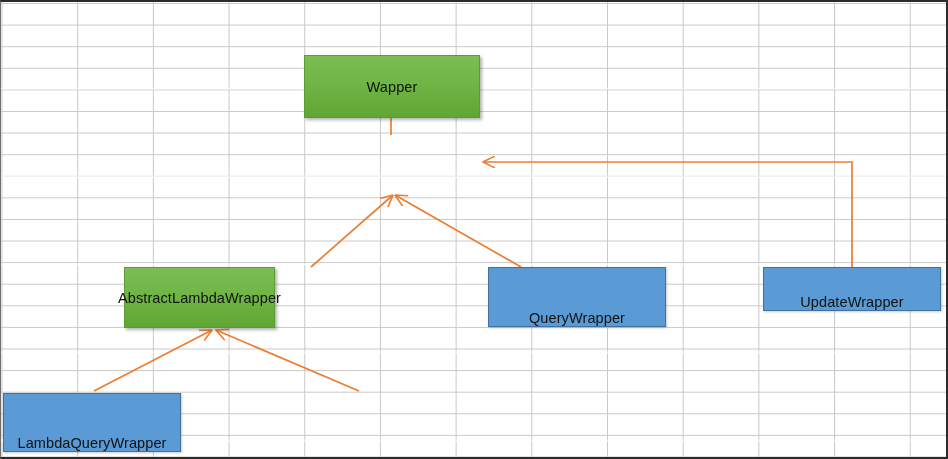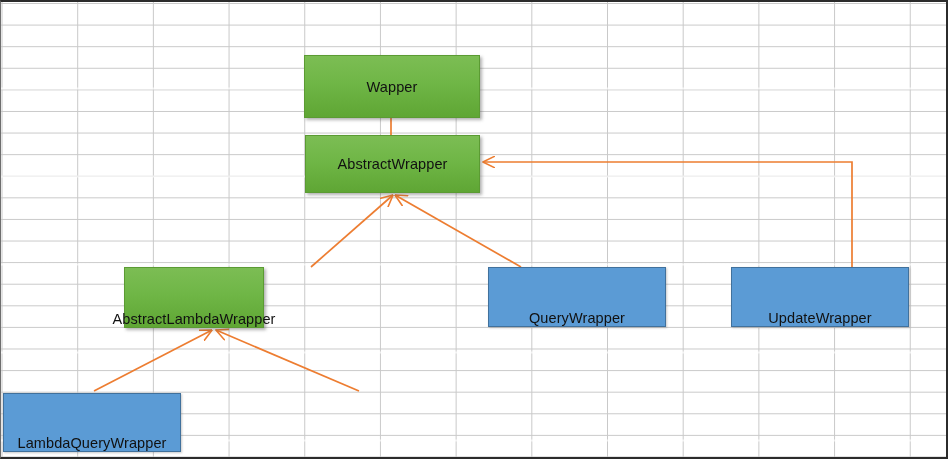--- a/index.html
+++ b/index.html
@@ -115,33 +115,30 @@
         <polyline points="851,265 851,160 482,160" marker-end="url(#arrowhead)"></polyline>
         <polyline points="93,389 211,328" marker-end="url(#arrowhead)"></polyline>
         <polyline points="358,389 215,328" marker-end="url(#arrowhead)"></polyline>
       </g>
   </svg>
 
   <div class="node green" style="left:303px; top:11px; width:176px; height:63px;margin-top:42px;">
     <span class="node-label">Wapper</span>
   </div>
 
-  <div class="node green" style="left:304px; top:133px; width:175px; height:58px;">
-    <span class="node-label">AbstractWrapper</span>
-  </div>
 
-  <div class="node green" style="left:123px; top:265px; width:140px; height:61px;align-items:flex-end;">
+  <div class="node green" style="left:123px; top:265px; width:151px; height:61px;">
     <span class="node-label">AbstractLambdaWrapper</span>
   </div>
 
   <div class="node blue" style="left:487px; top:265px; width:178px; height:60px;">
     <span class="node-label">QueryWrapper</span>
   </div>
 
-  <div class="node blue" style="left:730px; top:265px; width:178px; height:60px;">
+  <div class="node blue" style="left:762px; top:265px; width:178px; height:44px;">
     <span class="node-label">UpdateWrapper</span>
   </div>
 
   <div class="node blue" style="left:2px; top:391px; width:178px; height:59px;">
     <span class="node-label">LambdaQueryWrapper</span>
   </div>
 
 
 </div>
 

